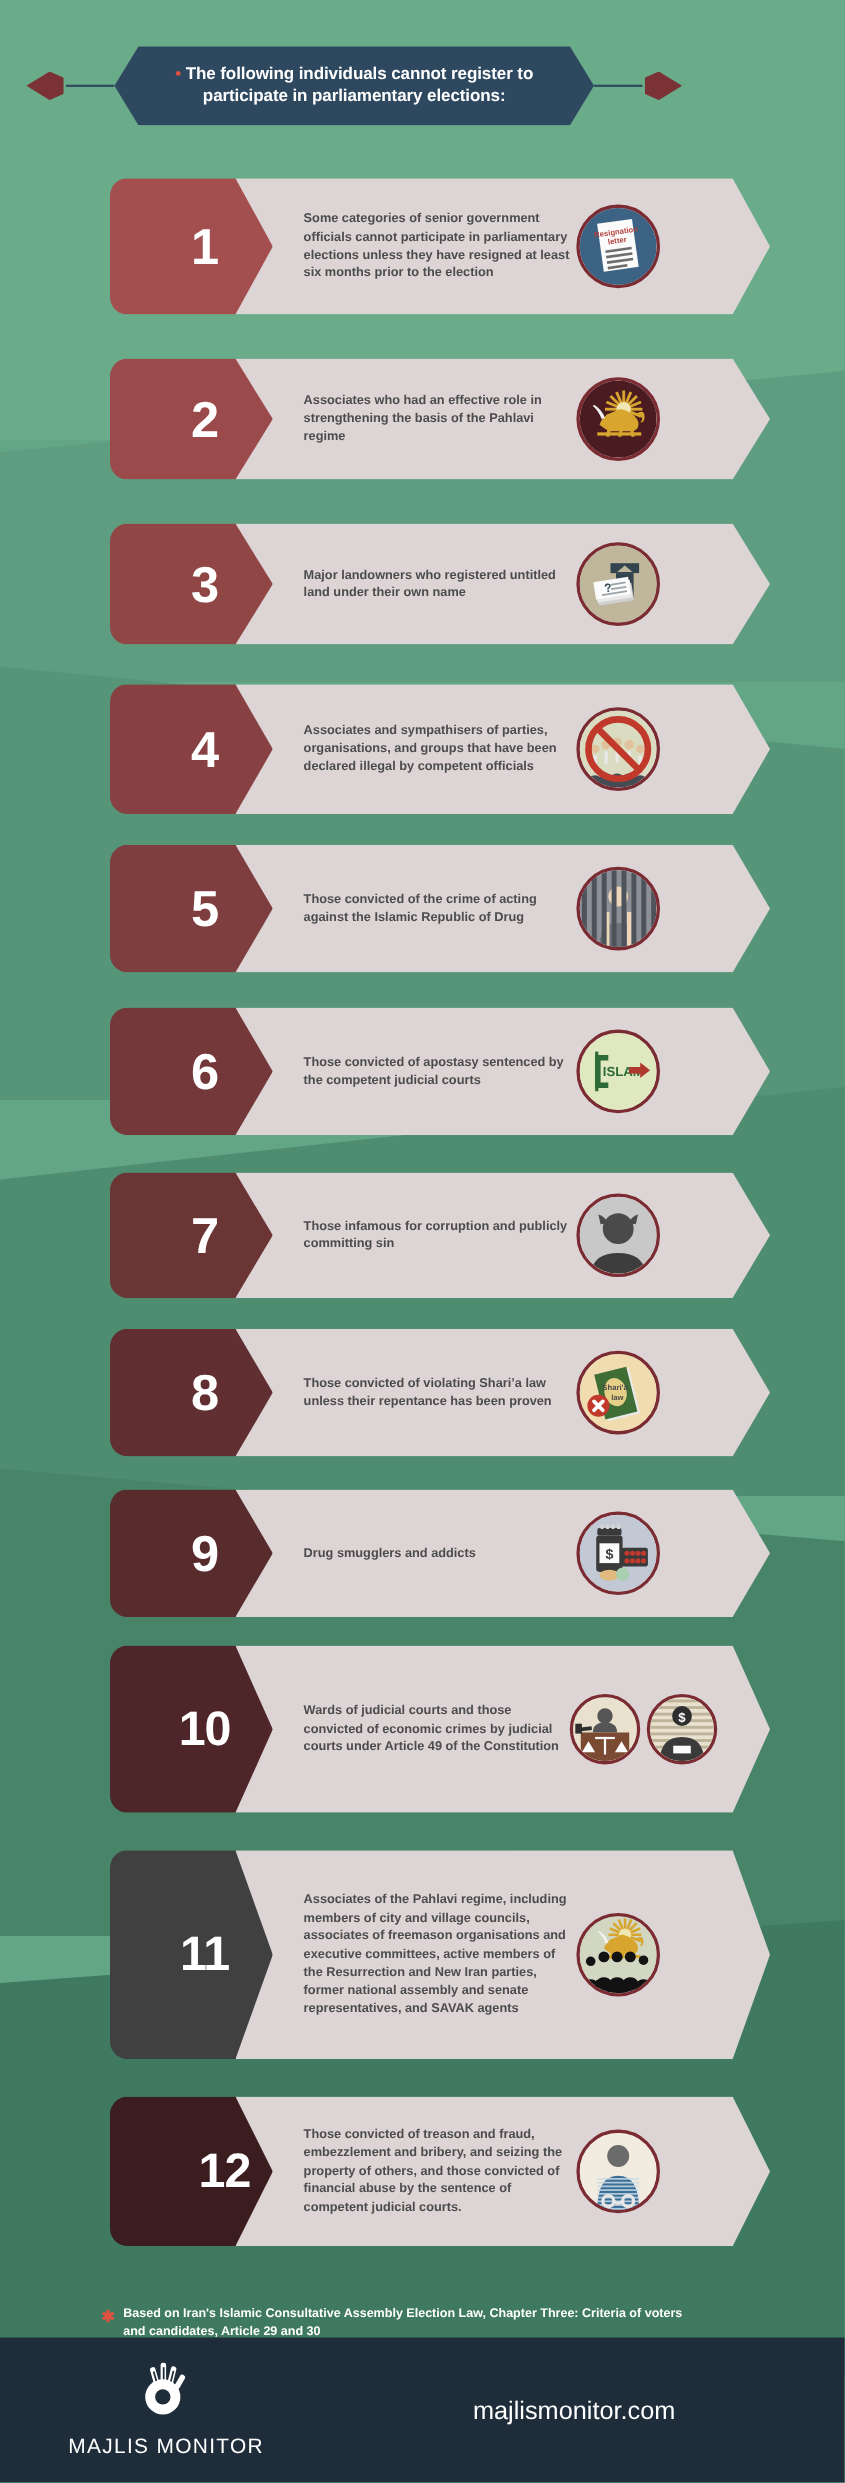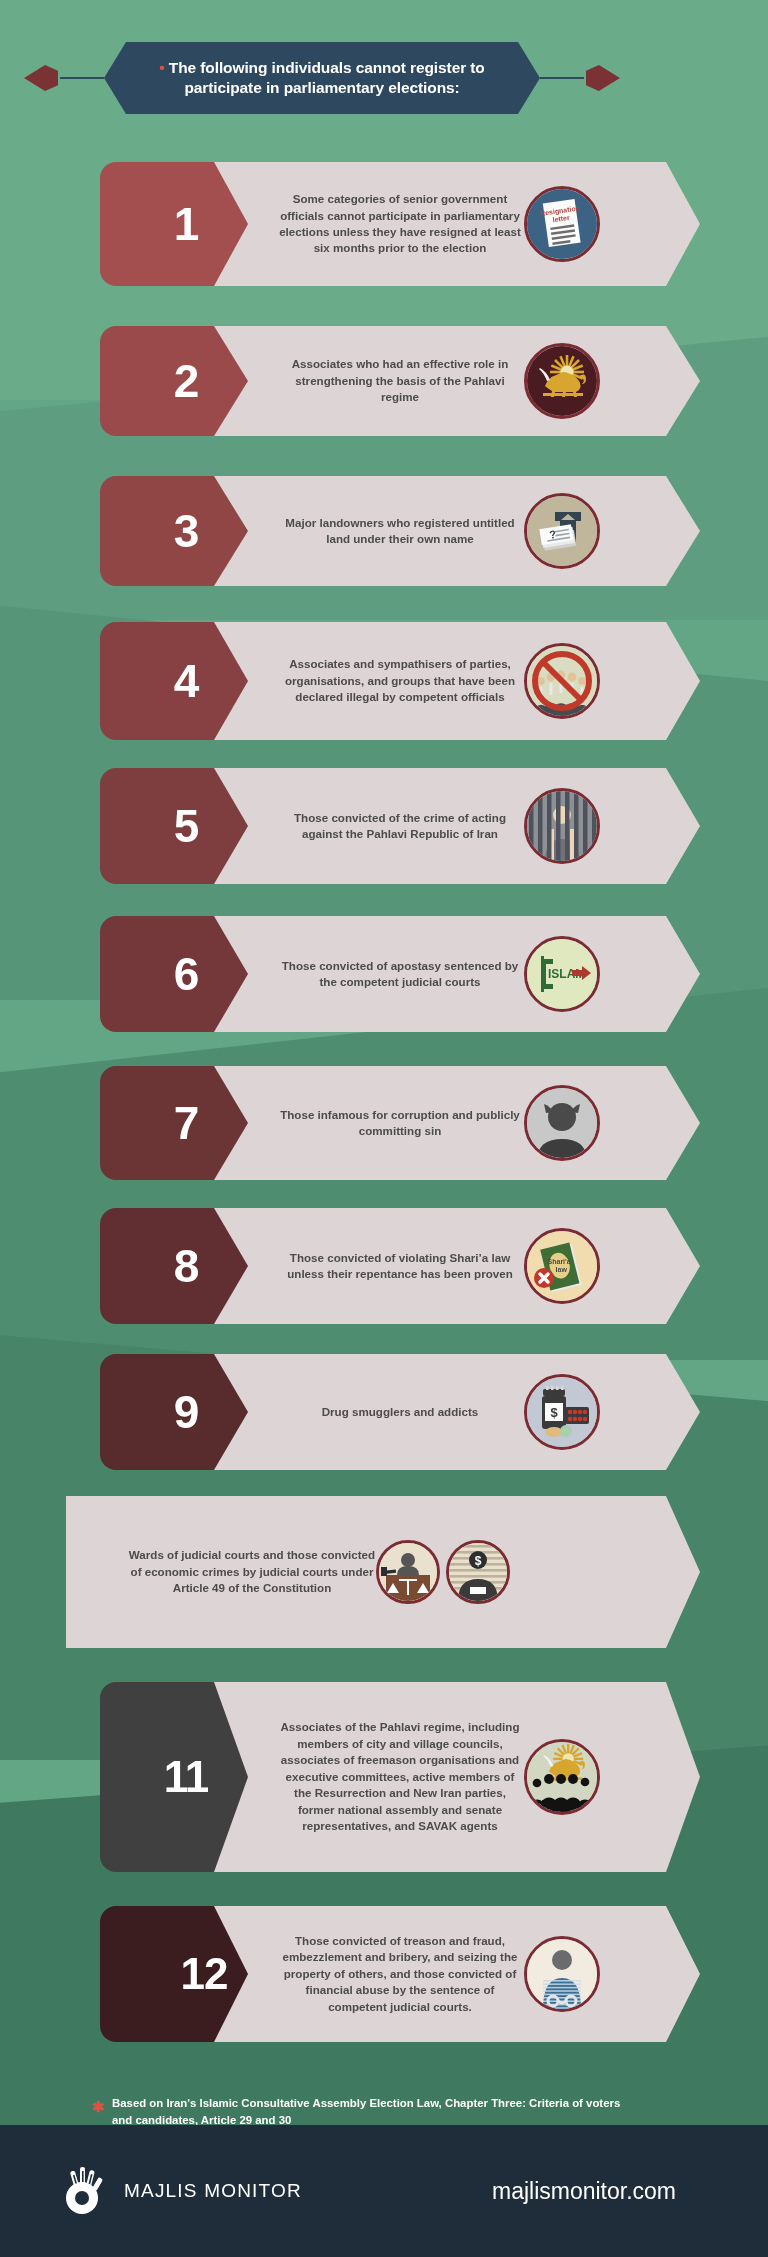--- a/index.html
+++ b/index.html
@@ -125,21 +125,20 @@
     border-radius: 0 16px 16px 0;
     clip-path: polygon(0 0, calc(100% - 34px) 0, 100% 50%, calc(100% - 34px) 100%, 0 100%);
   }
   .desc {
     font-size: 11.6px;
     line-height: 1.42;
     color: #4c4c4c;
     font-weight: bold;
     flex: 1 1 auto;
     max-width: 248px;
-    text-align: center;
   }
   .icon-slot {
     flex: 0 0 auto;
     display: flex;
     align-items: center;
     justify-content: center;
     gap: 6px;
     margin-right: 38px;
   }
 
@@ -171,21 +170,21 @@
 
   
   .footer {
     position: absolute;
     left: 0; bottom: 0;
     width: 768px; height: 132px;
     background: #1f2d3a;
     display: flex;
     align-items: center;
   }
-  .brand { display: flex; align-items: center; margin-left: 62px; gap: 16px; }
+  .brand { display: flex; align-items: center; margin-left: 62px; gap: 16px; flex-direction: column; }
   .brand-name { color: #fff; font-size: 19px; letter-spacing: 1.2px; }
   .site { color: #fff; font-size: 23px; margin-left: 190px; }
 </style>
 </head>
 <body>
 
 <div id="page">
 
   <div class="bg-layer">
     <div class="band band-1"></div>
@@ -347,21 +346,21 @@
  <line x1="16" y1="16" x2="54" y2="54" stroke="#c0392b" stroke-width="6"></line>
               </svg></div>
           </div>
         </div>
       </div>
       <div class="row" style="left: 100px; top: 768px; width: 600px; height: 116px;">
         <div class="num-box" style="background: rgb(126, 61, 62); width: 148px;">
           <span class="num">5</span>
         </div>
         <div class="body-box">
-          <div class="desc">Those convicted of the crime of acting against the Pahlavi Republic of Iran</div>
+          <div class="desc">Those convicted of the crime of acting against the Islamic Republic of Drug</div>
           <div class="icon-slot">
             <div class="ic ic-76">
  <svg width="70" height="70" viewBox="0 0 70 70">
                 <rect width="70" height="70" fill="#8d9096"></rect>
  <circle cx="35" cy="24" r="9" fill="#ecd5b8"></circle>
                 <path d="M18 70 q0-22 17-22 q17 0 17 22z" fill="#6e737a"></path>
  <rect x="22" y="38" width="5" height="32" fill="#ecd5b8"></rect>
                 <rect x="43" y="38" width="5" height="32" fill="#ecd5b8"></rect>
  <g fill="#4e535b">
                   <rect x="2" y="0" width="4.5" height="70"></rect>
@@ -474,20 +473,23 @@
                   <circle cx="58" cy="35" r="2.3"></circle>
                   <circle cx="58" cy="42" r="2.3"></circle>
                 </g>
  <ellipse cx="27" cy="55" rx="9" ry="5" fill="#e0ba7e"></ellipse>
                 <circle cx="39" cy="54" r="6" fill="#a8cfae"></circle>
               </svg></div>
           </div>
         </div>
       </div>
       <div class="row" style="left: 100px; top: 1496px; width: 600px; height: 152px;">
+        <div class="num-box wide" style="background: rgb(78, 38, 41); width: 148px;">
+          <span class="num">10</span>
+        </div>
         <div class="body-box">
           <div class="desc">Wards of judicial courts and those convicted of economic crimes by judicial courts under Article 49 of the Constitution</div>
           <div class="icon-slot">
             <div class="ic ic-64">
  <svg width="58" height="58" viewBox="0 0 58 58">
                 <rect width="58" height="58" fill="#e9e0cd"></rect>
  <circle cx="29" cy="17" r="7" fill="#555"></circle>
                 <path d="M18 32 q0-9 11-9 q11 0 11 9z" fill="#555"></path>
  <rect x="7" y="32" width="44" height="26" fill="#7b4a32"></rect>
  <g fill="#fbfbfb">

